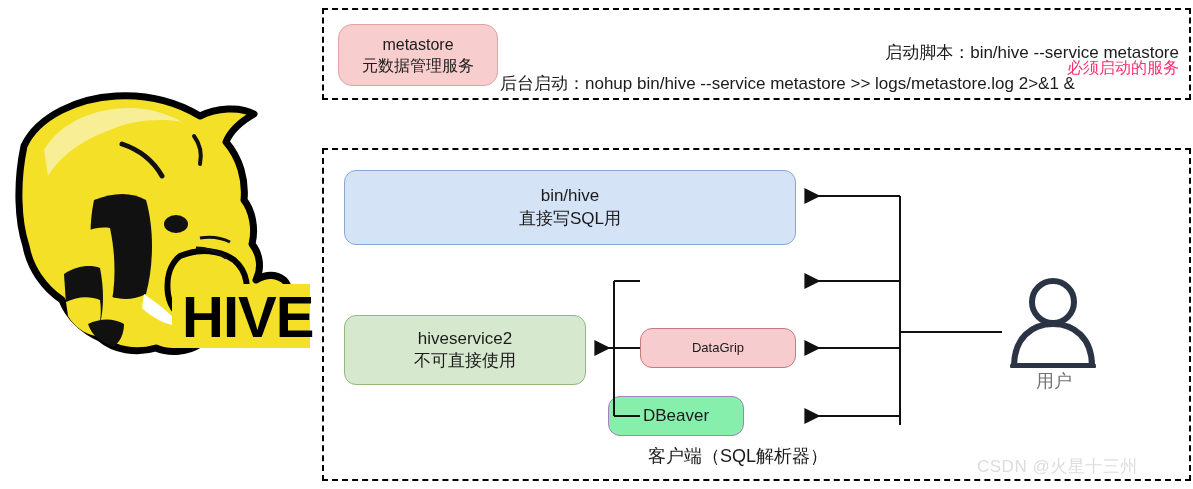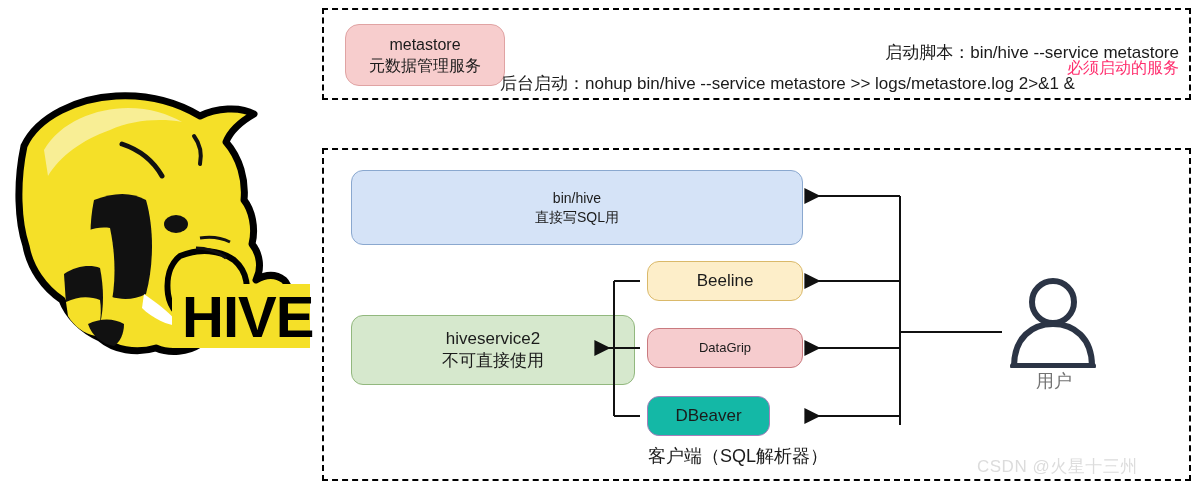--- a/index.html
+++ b/index.html
@@ -43,59 +43,58 @@
     position: absolute;
     box-sizing: border-box;
     border-radius: 12px;
     display: flex;
     flex-direction: column;
     align-items: center;
     justify-content: center;
     text-align: center;
     line-height: 1.32;
     color: #1b1b1b;
-    margin-left: 7px;
   }
   .node .ln { display: block; white-space: nowrap; }
 
   #node-metastore {
     left: 338px; top: 24px; width: 160px; height: 62px;
     background: #f7cdcd;
     border: 1.6px solid #e0a3a3;
     border-radius: 14px;
     font-size: 16px;
   }
   #node-binhive {
     left: 344px; top: 170px; width: 452px; height: 75px;
     background: #d5e3f7;
     border: 1.6px solid #8aa8cf;
-    font-size: 14px;
+    font-size: 17px;
   }
   #node-hiveservice2 {
-    left: 344px; top: 315px; width: 284px; height: 70px;
+    left: 344px; top: 315px; width: 242px; height: 70px;
     background: #d6e8cd;
     border: 1.6px solid #92b87e;
     font-size: 17px;
     text-align: center;
   }
   #node-beeline {
     left: 640px; top: 261px; width: 156px; height: 40px;
     background: #fdeec9;
     border: 1.6px solid #dab96a;
     font-size: 17px;
   }
   #node-datagrip {
     left: 640px; top: 328px; width: 156px; height: 40px;
     background: #f6ccce;
     border: 1.6px solid #c97a7f;
     font-size: 13px;
   }
   #node-dbeaver {
-    left: 640px; top: 396px; width: 123px; height: 40px;
-    background: #14b8a6;
+    left: 608px; top: 396px; width: 136px; height: 40px;
+    background: #86efac;
     border: 1.6px solid #a77fbb;
     font-size: 17px;
   }
 
   
   .text-line {
     position: absolute;
     white-space: nowrap;
     color: #1b1b1b;
   }
@@ -210,23 +209,20 @@
   <div class="node" id="node-binhive">
     <span class="ln">bin/hive</span>
     <span class="ln">直接写SQL用</span>
   </div>
 
   <div class="node" id="node-hiveservice2">
     <span class="ln">hiveservice2</span>
     <span class="ln">不可直接使用</span>
   </div>
 
-  <div class="node" id="node-beeline">
-    <span class="ln">Beeline</span>
-  </div>
 
   <div class="node" id="node-datagrip">
     <span class="ln">DataGrip</span>
   </div>
 
   <div class="node" id="node-dbeaver">
     <span class="ln">DBeaver</span>
   </div>
 
   <div class="text-line" id="txt-client-caption">客户端（SQL解析器）</div>

